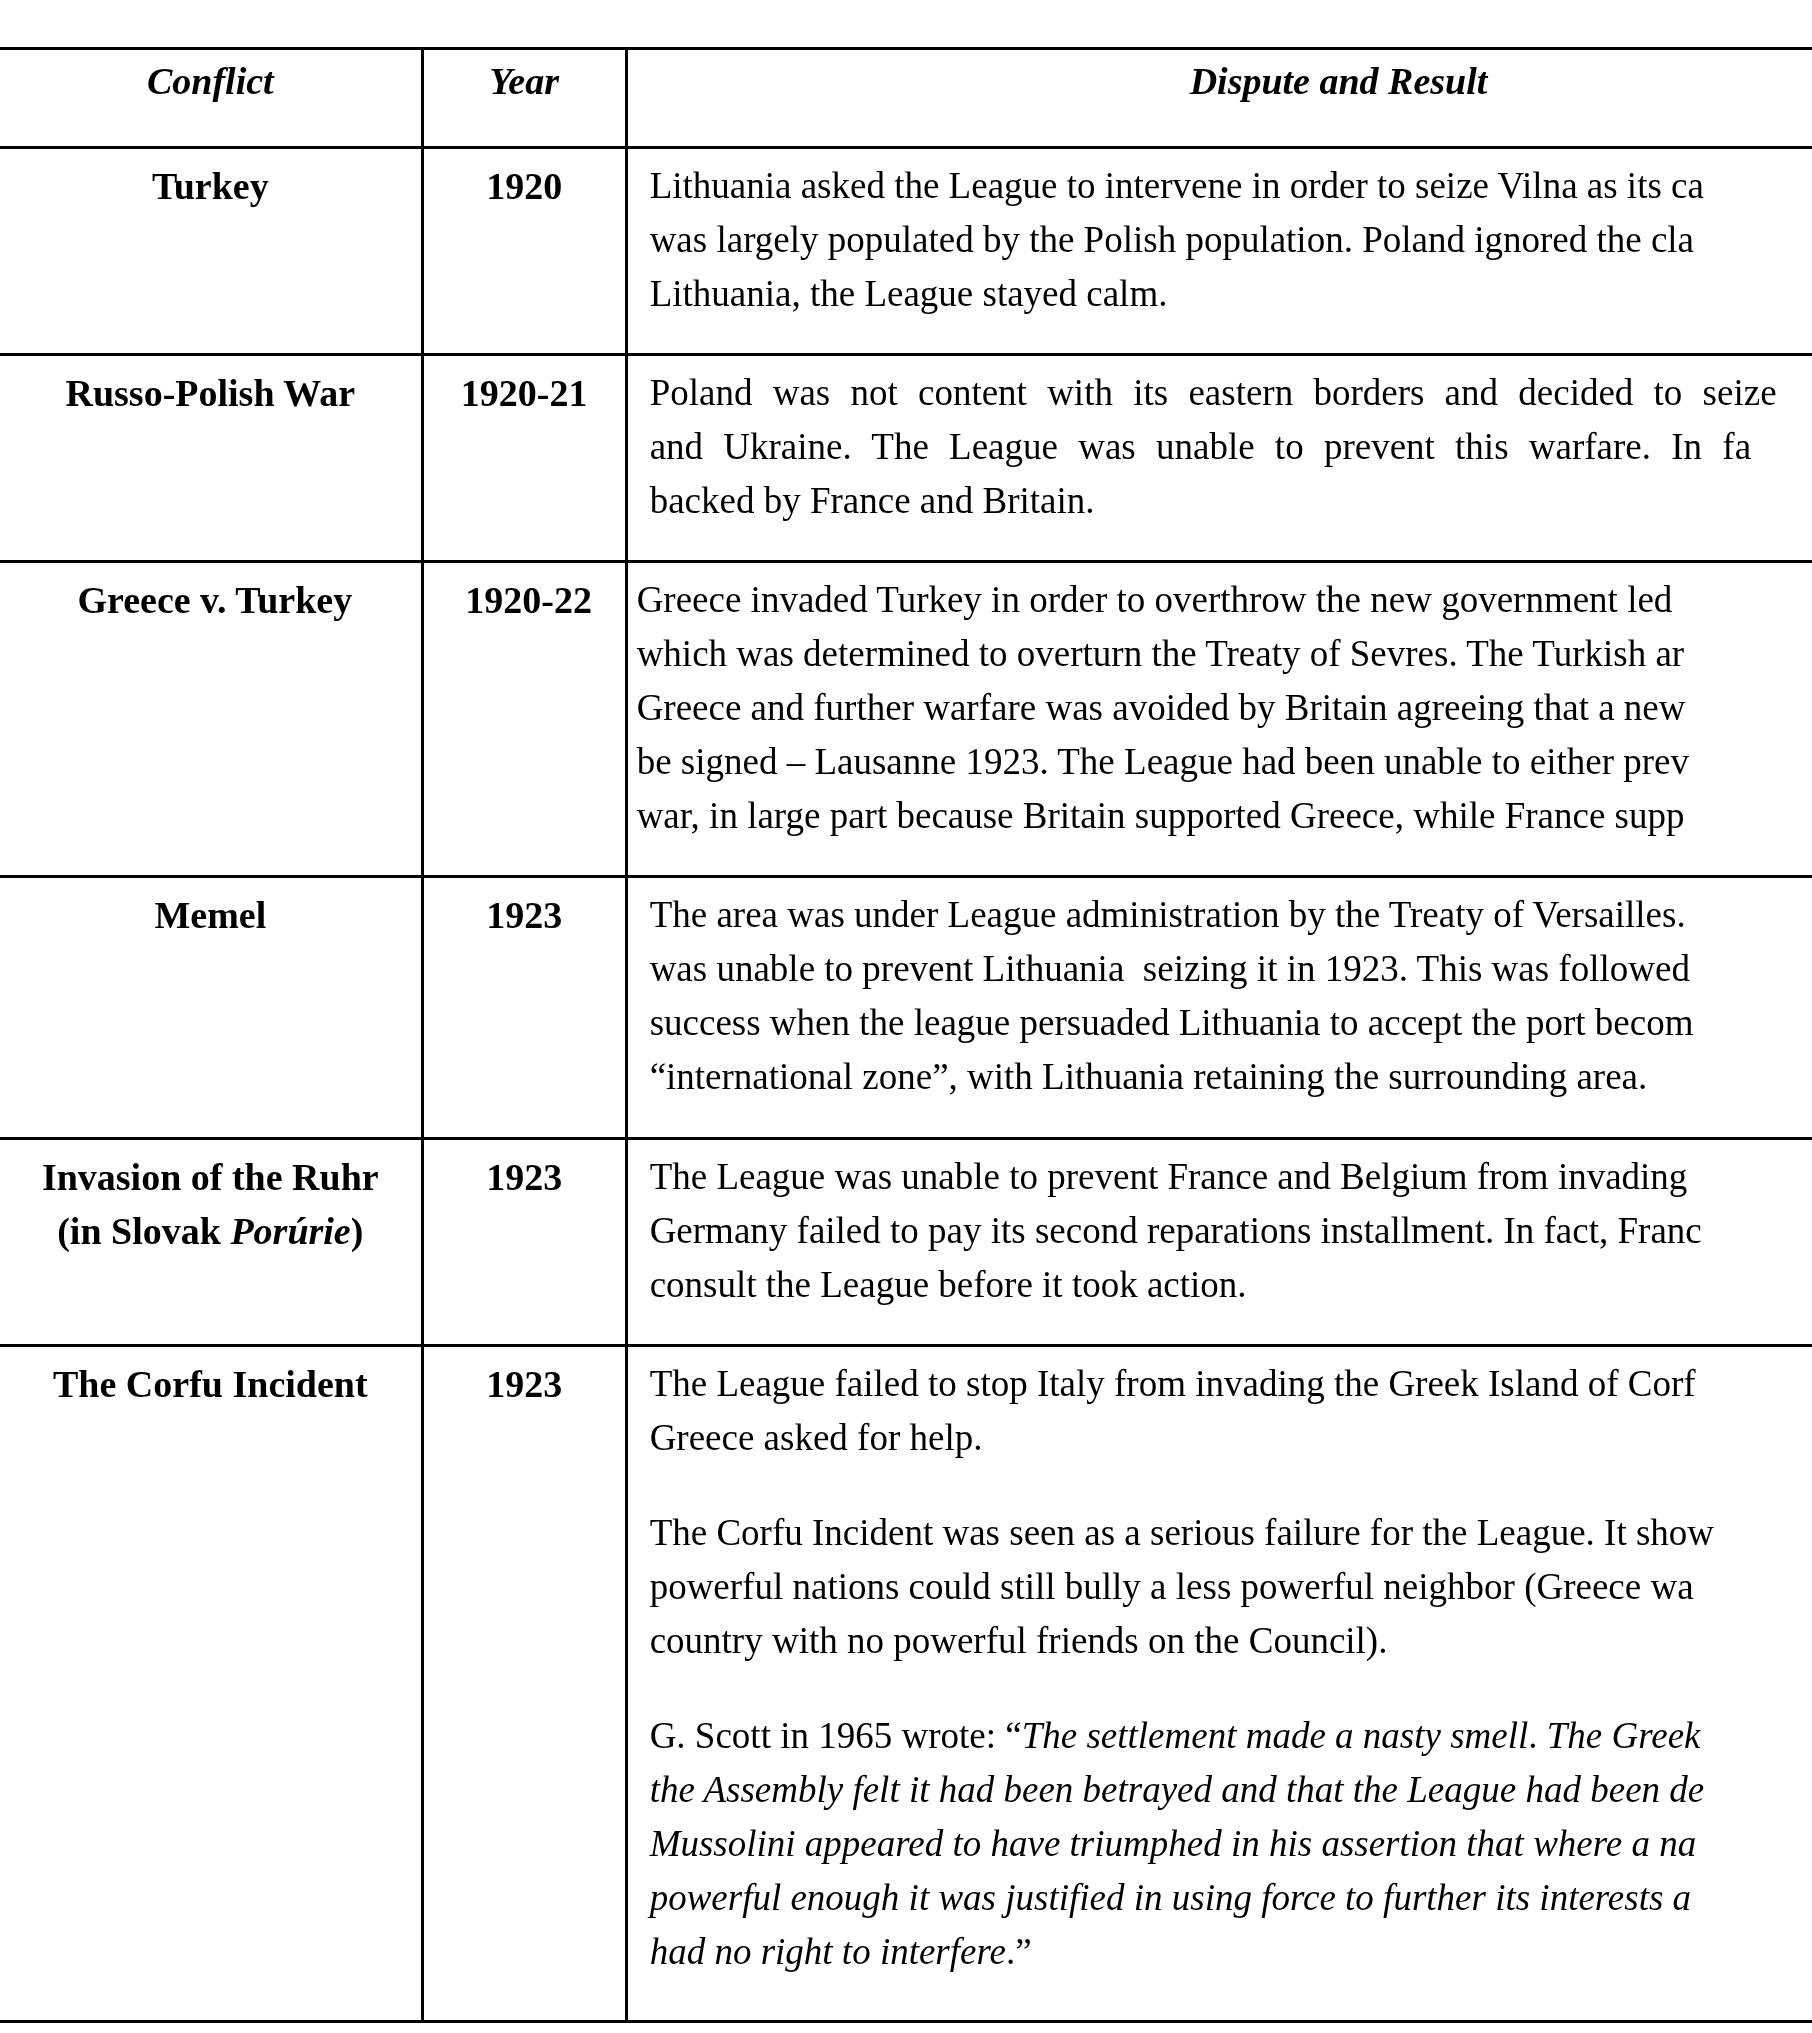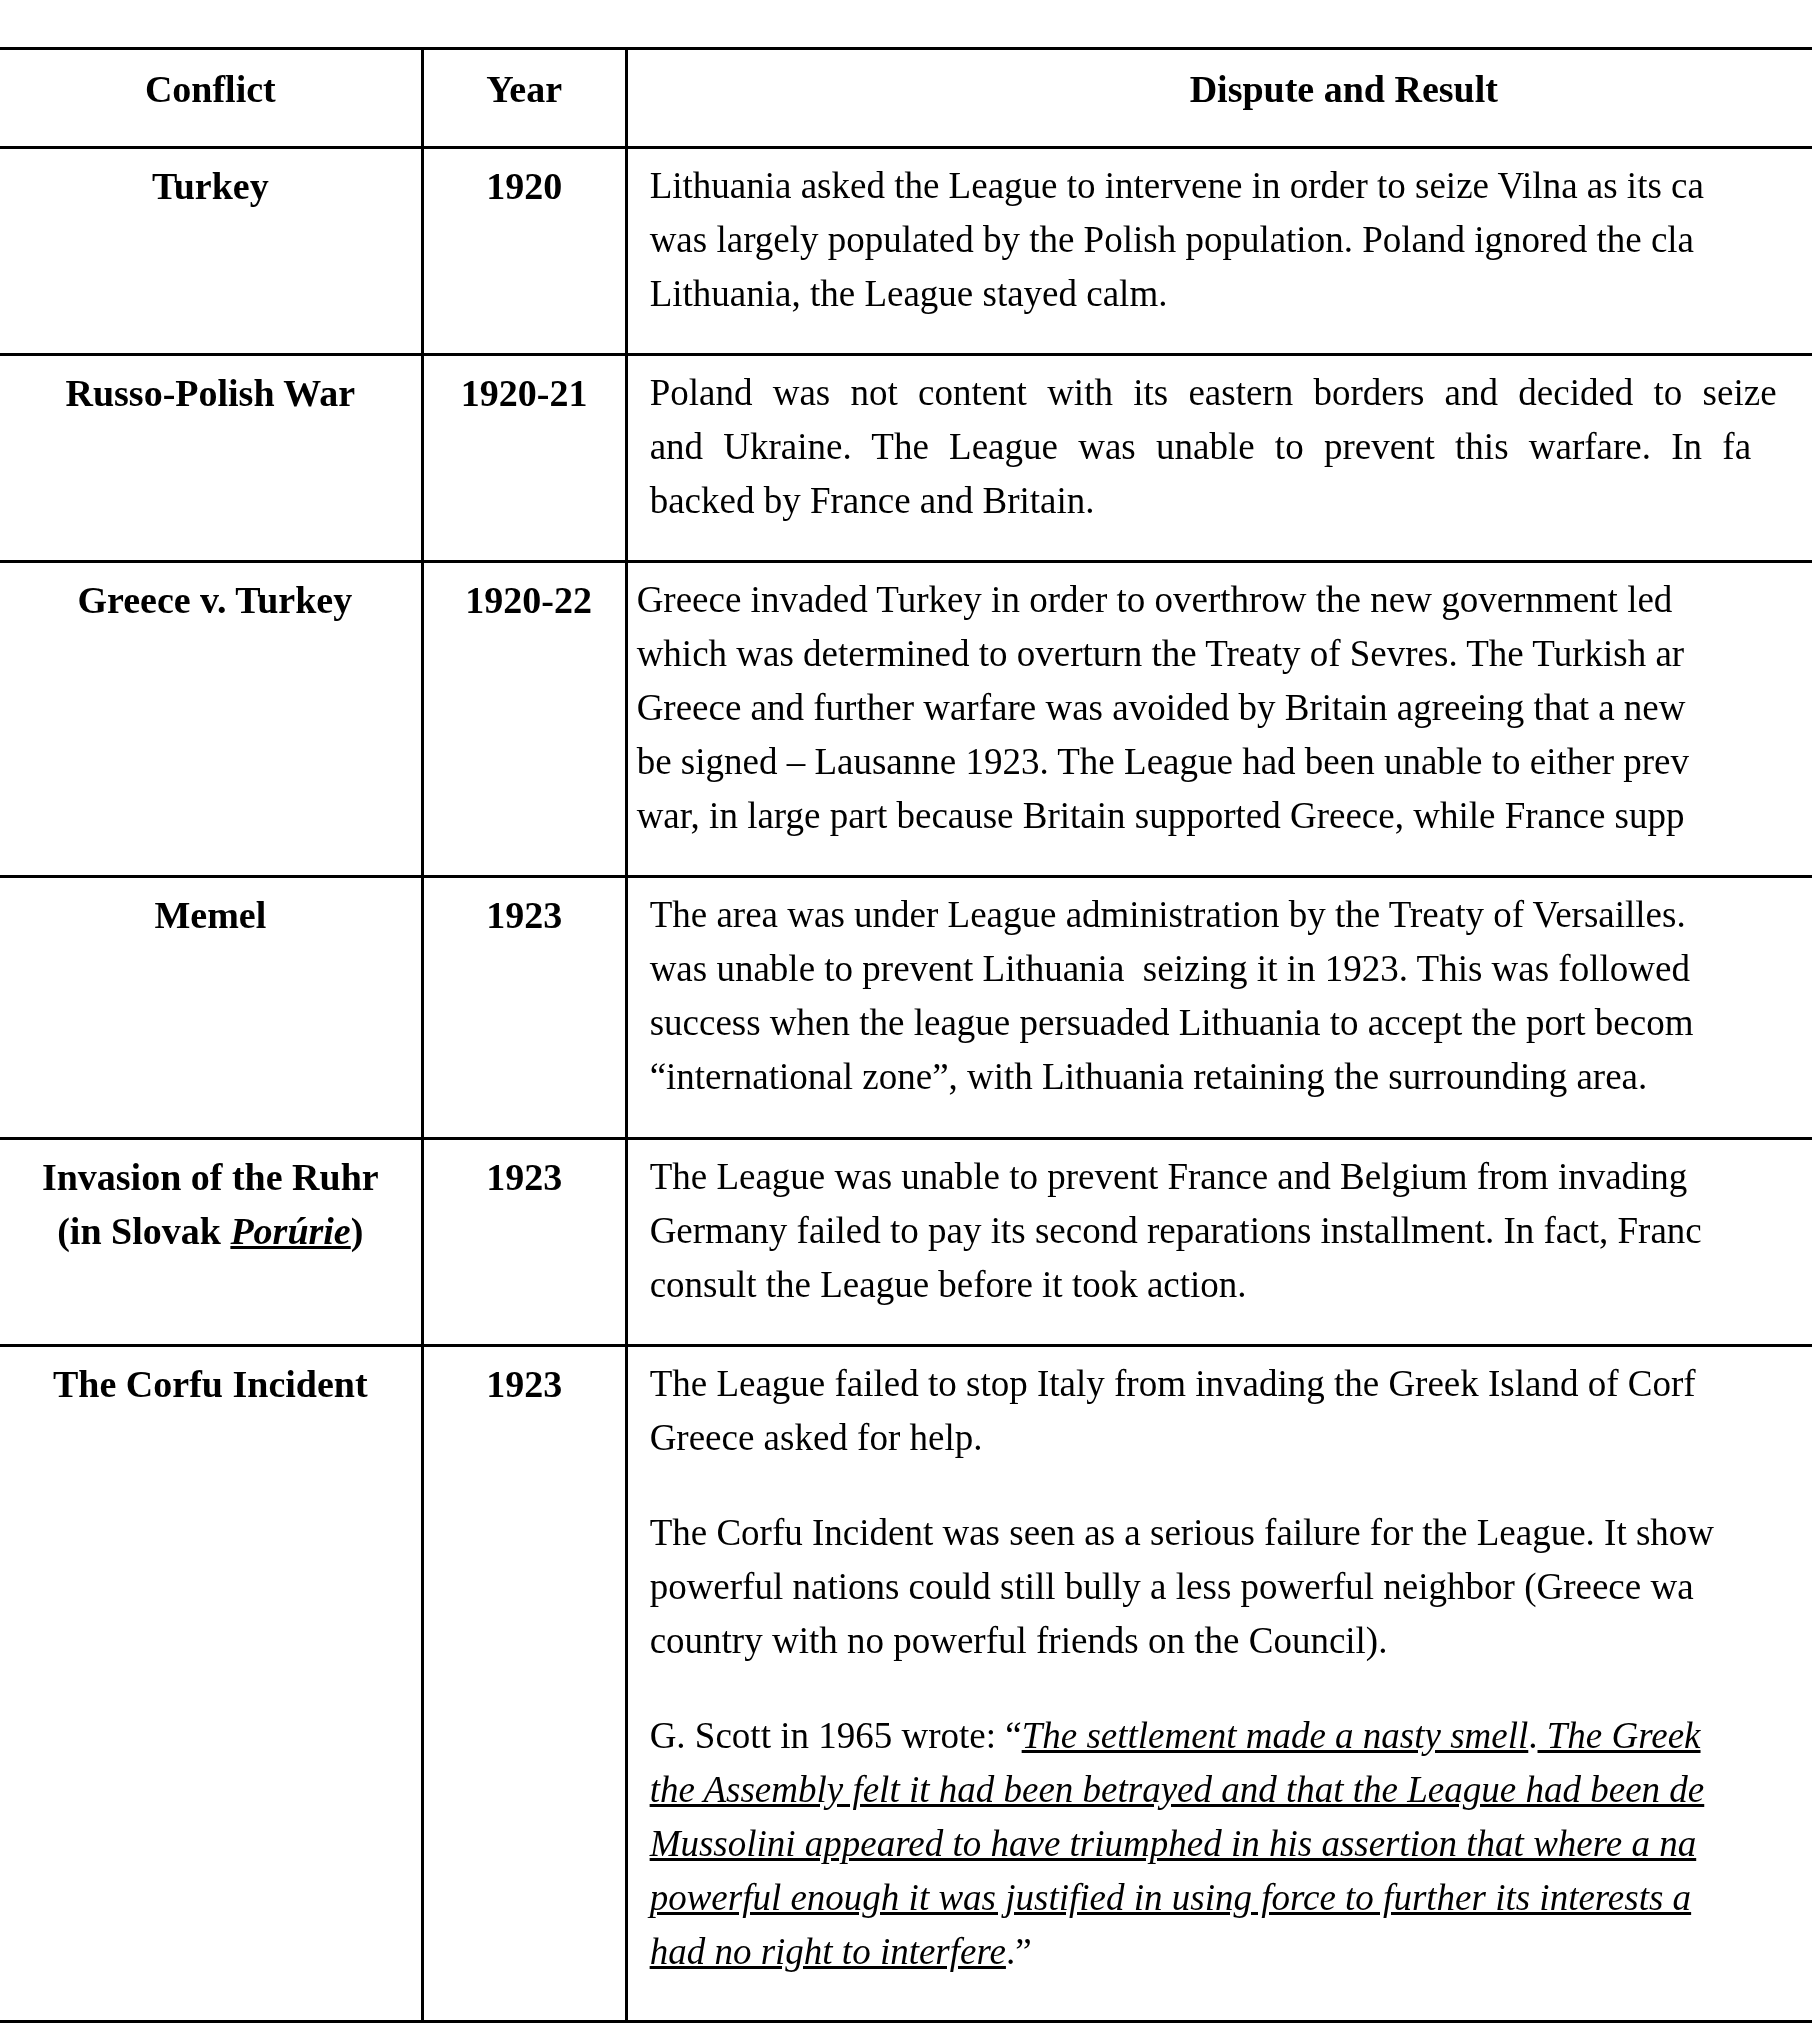--- a/index.html
+++ b/index.html
@@ -13,32 +13,32 @@
     }
     .tbl td, .tbl th {
       border-top: 3px solid #000; border-bottom: 3px solid #000;
       vertical-align: top; padding: 0;
     }
     .tbl td + td, .tbl th + th { border-left: 3px solid #000; }
     .col-conflict { width: 420px; }
     .col-year { width: 203px; }
     .col-desc { width: 1544px; }
     th { font-weight: bold; font-size: 38px; text-align: center; height: 96px; }
-    th .hc { padding-top: 12px; line-height: 54px; }
+    th .hc { padding-top: 4px; line-height: 54px; font-style: italic; }
     th.desc-h .hc { text-align: left; padding-left: 562px; }
     td.conf, td.year { font-weight: bold; font-size: 38px; text-align: center; line-height: 54px; padding-top: 10px; }
     td.desc { font-size: 37px; line-height: 54px; padding: 10px 0 0 22px; text-align: left; }
     td.desc p { margin: 0 0 41px 0; white-space: nowrap; }
     .row-vilna td { height: 194px; }
     .row-russo td { height: 194px; }
     .row-greece td { height: 302px; padding-left: 9px; }
     .row-memel td { height: 249px; }
     .row-ruhr td { height: 194px; margin-top: 39px; }
     .row-corfu td { height: 659px; }
-    em { font-style: italic; text-decoration: underline; }
+    em { font-style: italic; }
   </style>
 </head>
 <body>
 
 <table class="tbl">
   <colgroup>
     <col class="col-conflict">
       <col class="col-year">
       <col class="col-desc">
   </colgroup>

